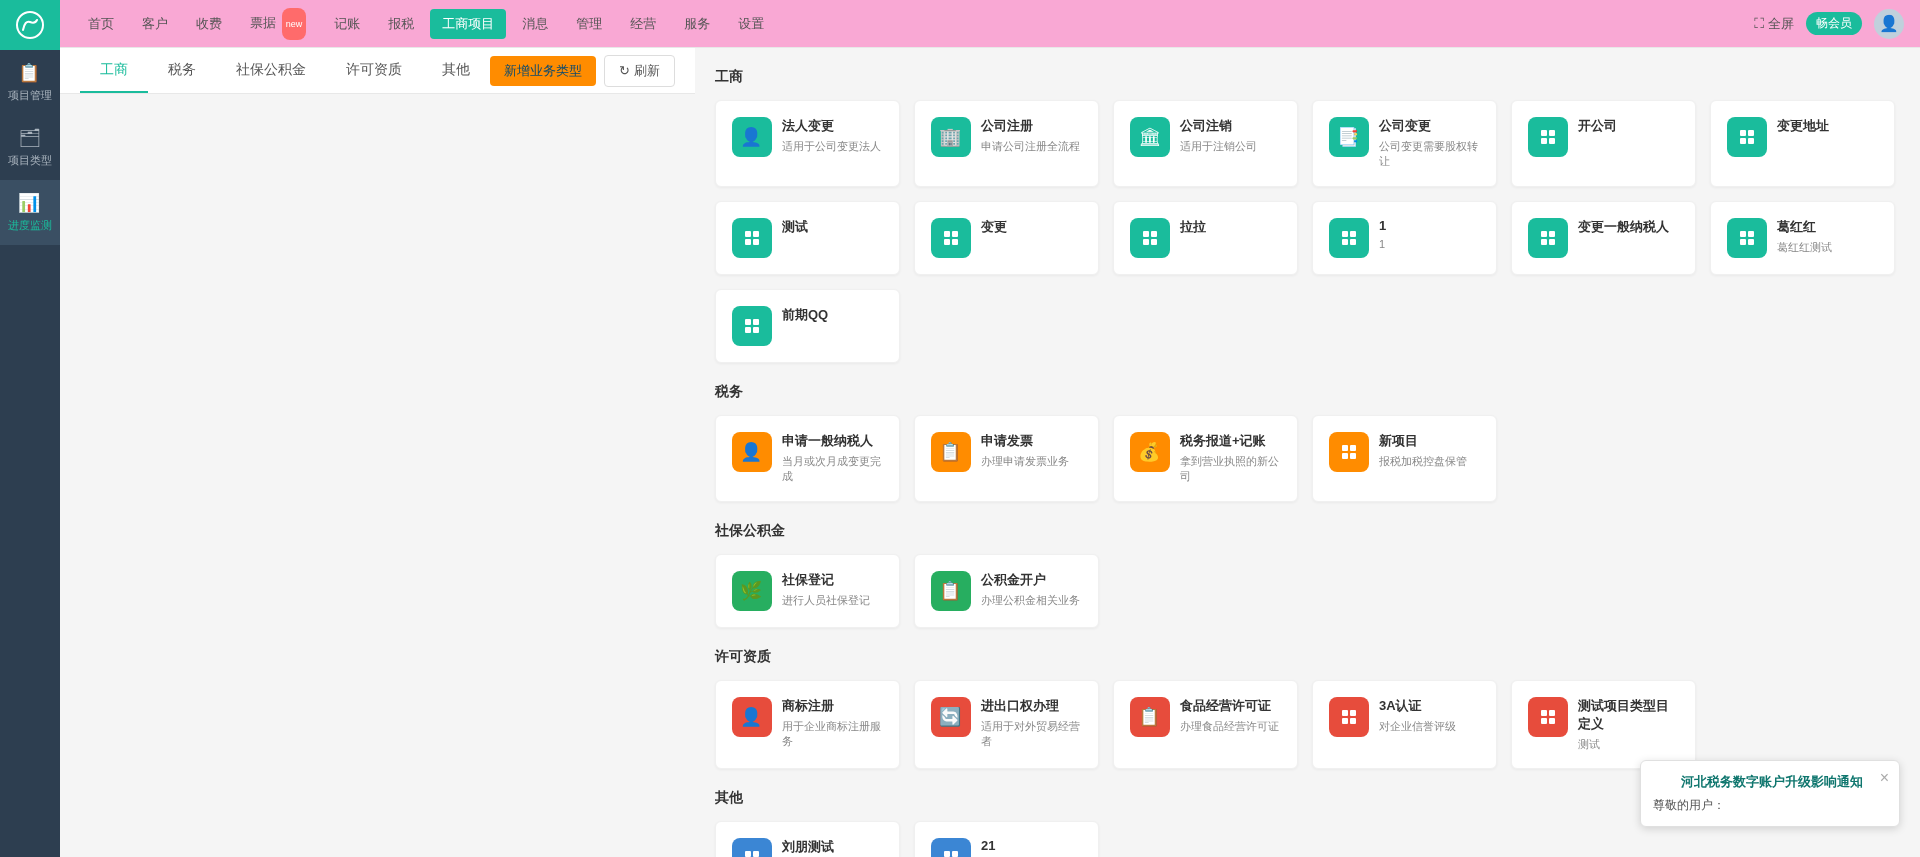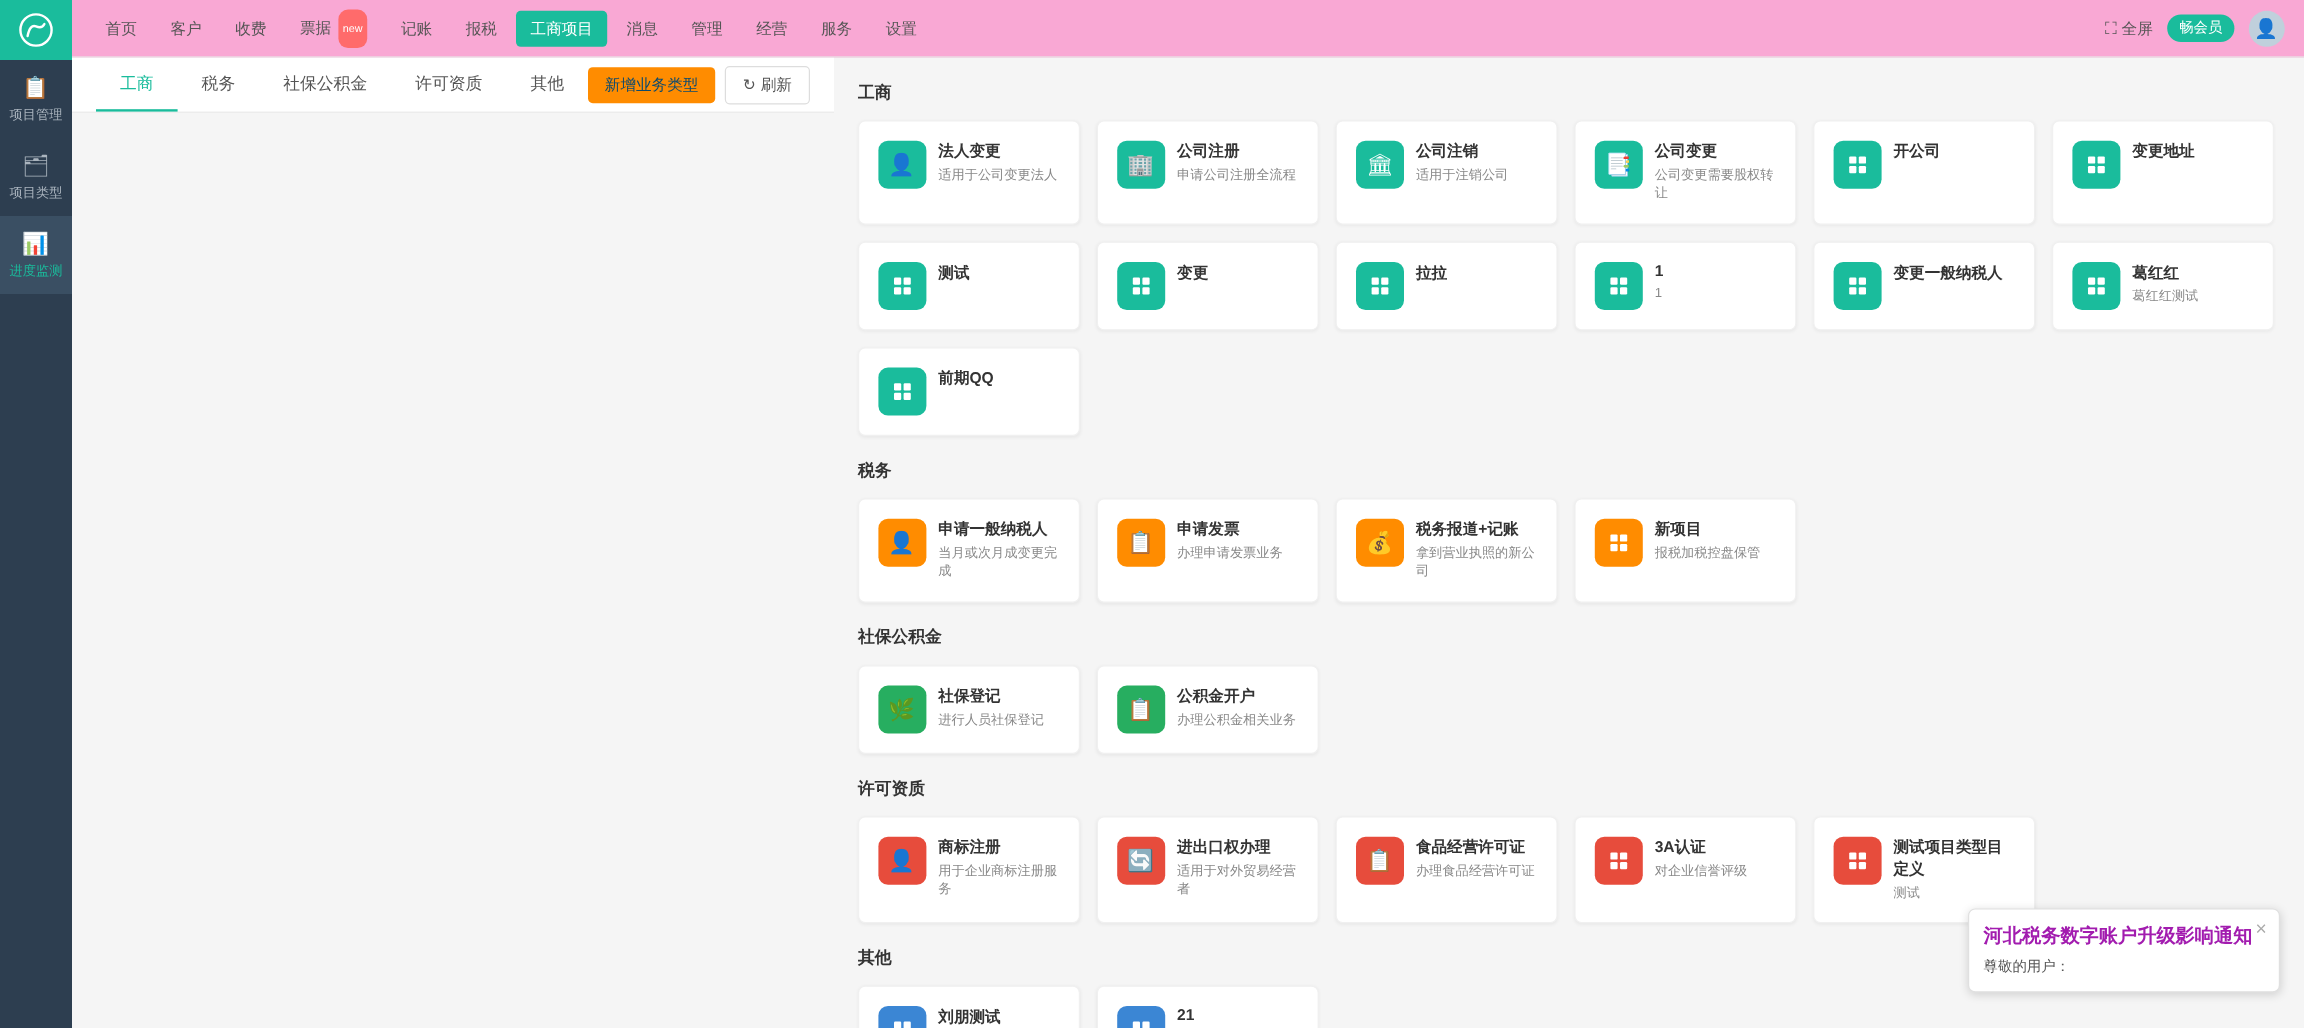--- a/index.html
+++ b/index.html
@@ -220,21 +220,21 @@
       color: #555;
     }
     .notification-close {
       position: absolute;
       top: 8px;
       right: 10px;
       cursor: pointer;
       color: #aaa;
       font-size: 16px;
     }
-    .notification-title { font-weight: 600; color: #a21caf; margin-bottom: 6px; font-size: 16px; }
+    .notification-title { font-weight: 600; color: #0f766e; margin-bottom: 6px; font-size: 13px; margin-left: 28px; }
   </style>
 </head>
 <body>
 
 <div class="sidebar">
   <div class="sidebar-logo">
     <svg viewBox="0 0 30 30" fill="none" xmlns="http://www.w3.org/2000/svg">
       <circle cx="15" cy="15" r="13" stroke="white" stroke-width="2" fill="none"></circle>
       <path d="M8 20 Q10 10 15 12 Q20 14 22 10" stroke="white" stroke-width="2" fill="none" stroke-linecap="round"></path>
     </svg>

